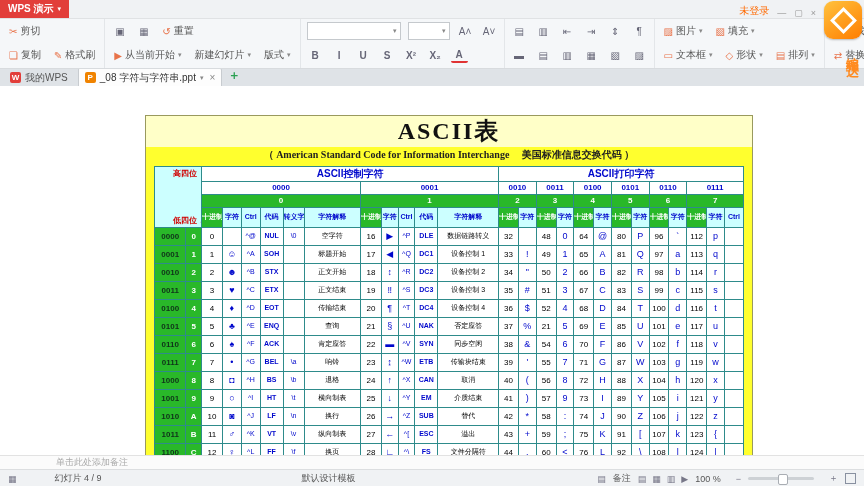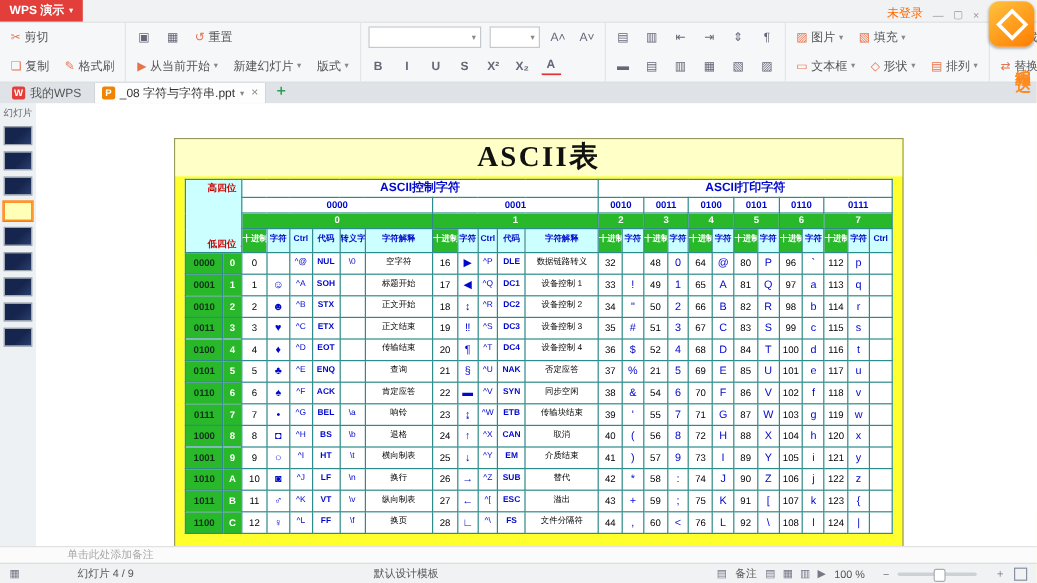--- a/index.html
+++ b/index.html
@@ -76,21 +76,21 @@
   td.cod{color:#0008cc;font-size:7px;font-weight:bold;}
   td.esc{color:#0008cc;font-size:7px;}
   td.dsc{color:#000;font-size:7px;}
 
   
   .notes{position:absolute;top:455px;left:0;width:864px;height:14px;background:#fbfbfb;border-top:1px solid #e2e2e2;
          font-size:9px;color:#a9a9a9;line-height:13px;padding-left:56px;z-index:7;}
   .statusbar{position:absolute;top:469px;left:0;width:864px;height:17px;background:#f0f2f4;border-top:1px solid #dcdee0;
              display:flex;align-items:center;font-size:9px;color:#555;z-index:7;}
   .sb-ico{color:#778;font-size:9px;margin-left:8px;}
-  .sb-counter{margin-left:48px;}
+  .sb-counter{margin-left:38px;}
   .sb-template{margin-left:200px;}
   .sb-right{margin-left:auto;display:flex;align-items:center;gap:7px;padding-right:8px;}
   .ztrack{width:66px;height:3px;background:#cdd1d5;border-radius:2px;position:relative;}
   .zknob{position:absolute;left:30px;top:-3px;width:8px;height:9px;background:#fff;border:1px solid #a9adb3;border-radius:2px;}
   .fsq{width:9px;height:9px;border:1px solid #8890a0;}
 
   
   .brand-logo{position:absolute;top:1px;right:2px;width:38px;height:38px;border-radius:9px;
               background:linear-gradient(145deg,#ffc23e,#ff7d00);z-index:60;box-shadow:0 1px 2px rgba(0,0,0,.25);}
   .brand-logo::before{content:'';position:absolute;left:10px;top:10px;width:13px;height:13px;border:3px solid #fff;transform:rotate(45deg);}
@@ -257,39 +257,26 @@
   <div class="doc-tab">
     <span class="ppt-ico">P</span>
     <span>_08 字符与字符串.ppt</span>
     <span class="caret">▾</span>
     <span class="tab-close">×</span>
   </div>
   <div class="tab-plus">＋</div>
 </div>
 
 <div class="main">
-  <div class="slides-panel">
-    <div class="panel-title">幻灯片</div>
-    <div id="thumbs">
-        <div class="thumb"></div>
-        <div class="thumb"></div>
-        <div class="thumb"></div>
-        <div class="thumb sel"></div>
-        <div class="thumb"></div>
-        <div class="thumb"></div>
-        <div class="thumb"></div>
-        <div class="thumb"></div>
-        <div class="thumb"></div>
-      </div>
-  </div>
   <div class="canvas">
     <div class="slide">
       <div class="slide-title-band">
         <div class="slide-title">ASCII表</div>
       </div>
+      <div class="slide-sub">（ American Standard Code for Information Interchange　 美国标准信息交换代码 ）</div>
       <table id="ascii-table">
           <colgroup>
             <col style="width:30px">
             <col style="width:15px">
             <col style="width:20px">
             <col style="width:18px">
             <col style="width:18px">
             <col style="width:22px">
             <col style="width:20px">
             <col style="width:54px">

